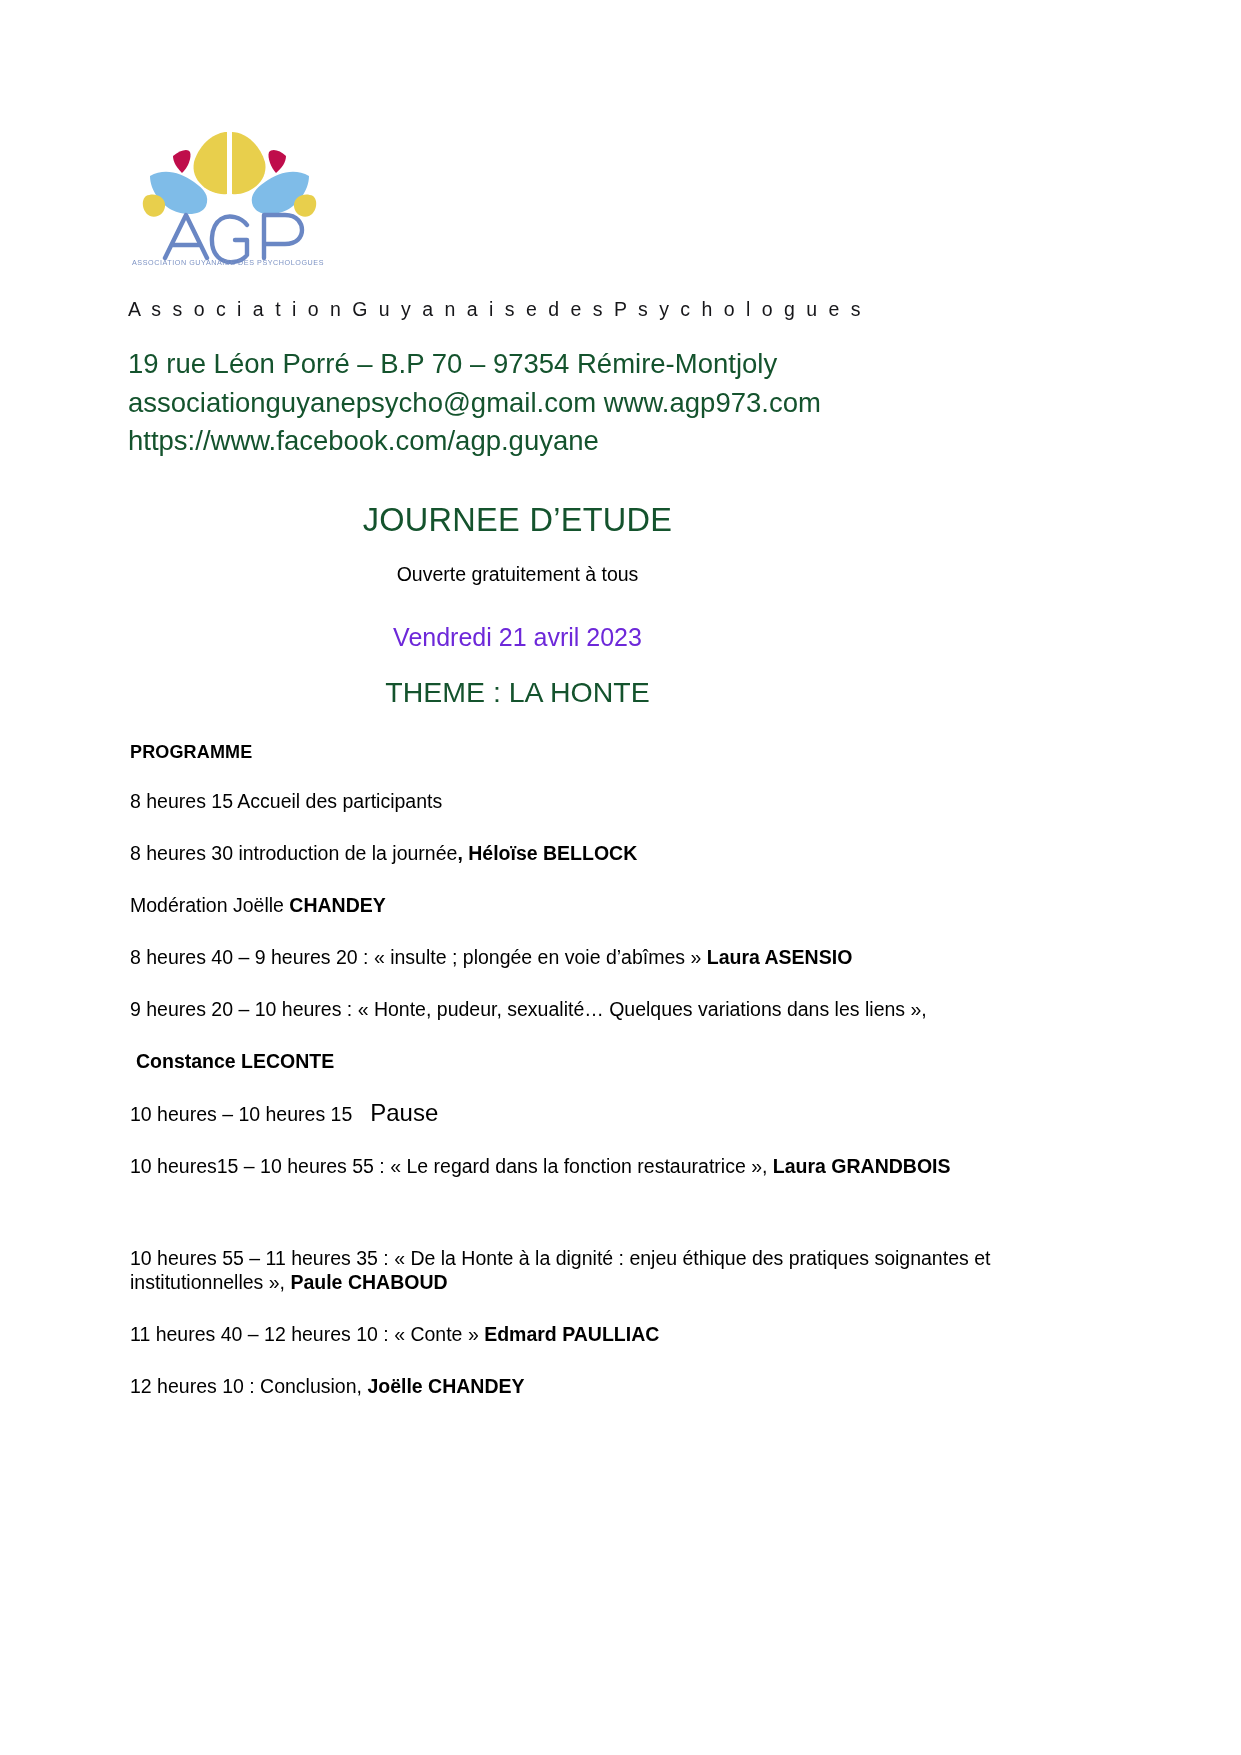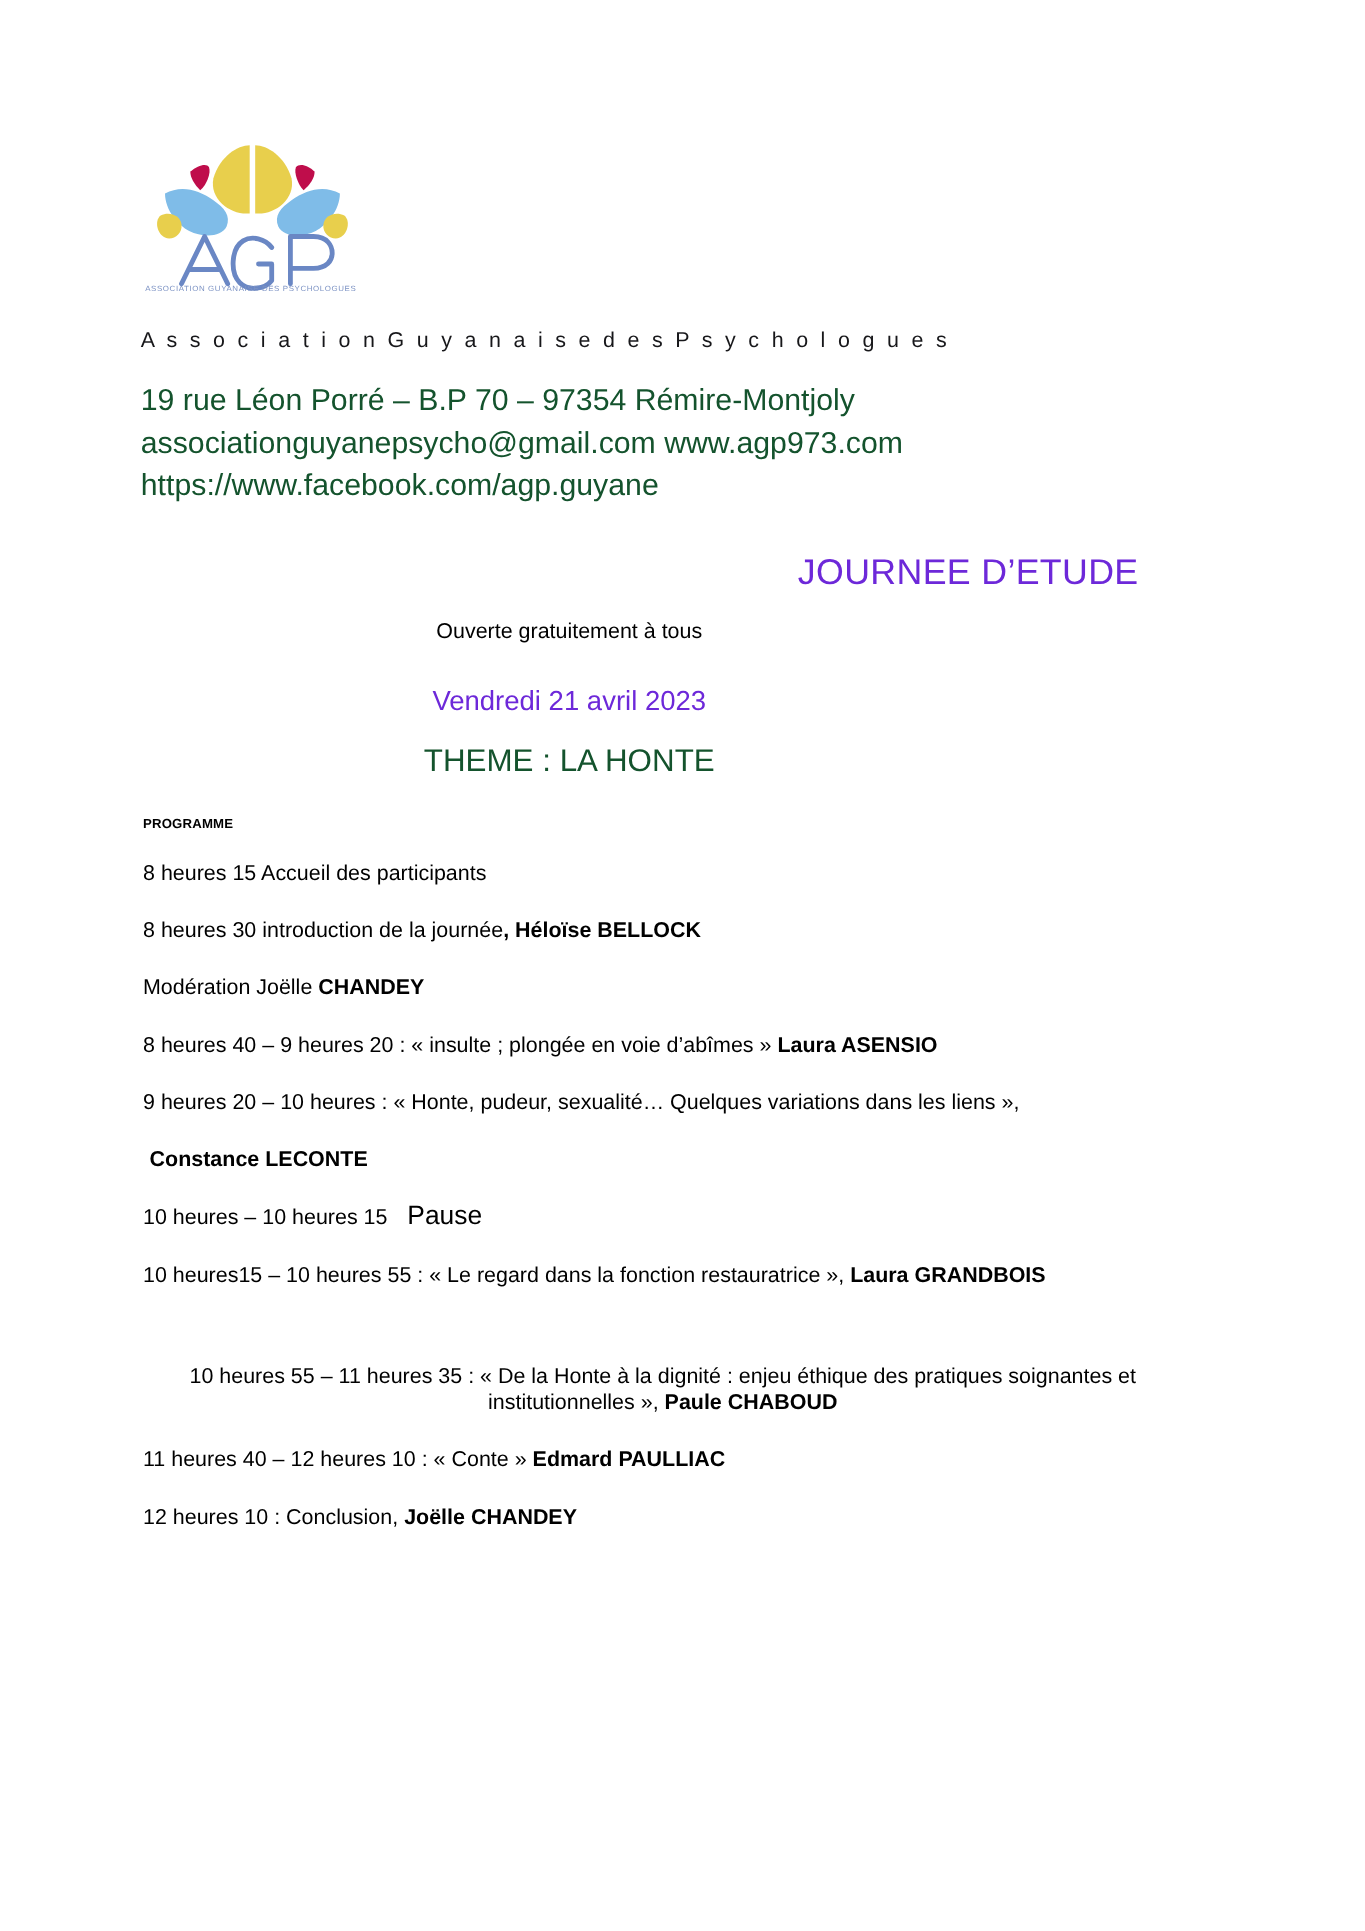--- a/index.html
+++ b/index.html
@@ -72,24 +72,23 @@
   .title-block {
     position: absolute;
     left: 0;
     top: 500px;
     width: 1035px;
     text-align: center;
   }
   .title-main {
     font-size: 32.5px;
     letter-spacing: 0.3px;
-    color: #6d28d9;
-    line-height: 1.25;
-    font-weight: 400;
-    text-align: right;
+    color: #14532d;
+    line-height: 1.25;
+    font-weight: 400;
   }
   .title-sub {
     font-size: 19.5px;
     color: #000000;
     margin-top: 21px;
     line-height: 1.25;
     font-weight: 400;
   }
   .title-date {
     font-size: 25px;
@@ -107,35 +106,35 @@
   }
 
   
   .programme {
     position: absolute;
     left: 130px;
     top: 742px;
     width: 945px;
   }
   .prog-heading {
-    font-size: 12px;
+    font-size: 18px;
     font-weight: bold;
     color: #000000;
     margin: 0 0 26px 0;
     letter-spacing: 0.15px;
   }
   .prog-line {
     font-size: 19.5px;
     line-height: 24px;
     color: #000000;
     margin: 0 0 28px 0;
     font-weight: 400;
   }
   .prog-line.indent { padding-left: 6px; }
-  .prog-line.gap-top { margin-top: 68px; text-align: center; }
+  .prog-line.gap-top { margin-top: 68px; }
   .prog-line b { font-weight: bold; }
   .pause-word {
     font-size: 24px;
     padding-left: 18px;
     font-weight: 400;
   }
 </style>
 </head>
 <body>
 

